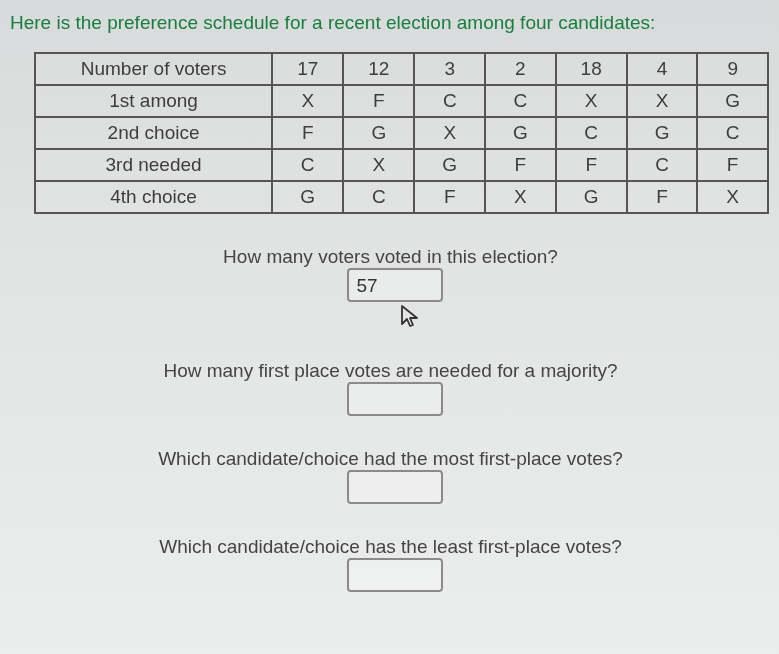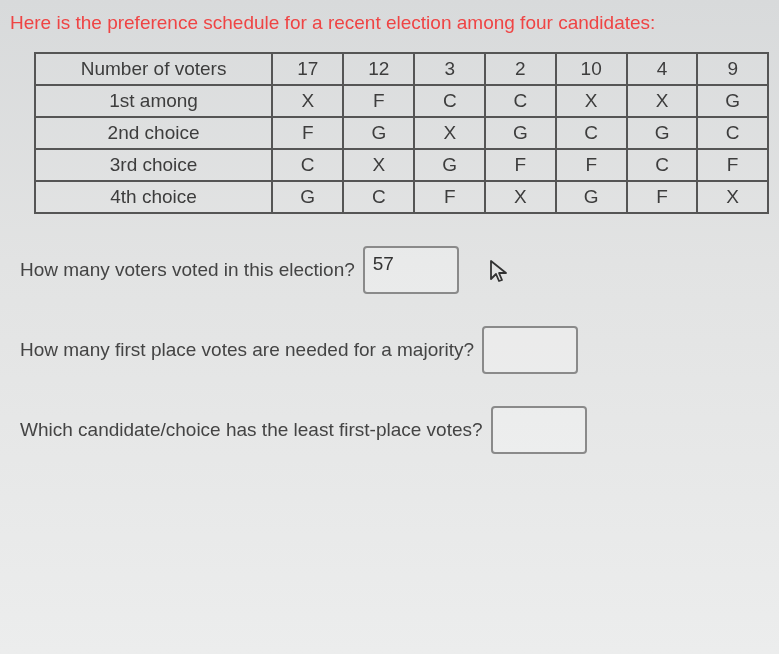--- a/index.html
+++ b/index.html
@@ -11,21 +11,21 @@
     font-family: "Lucida Sans", "Lucida Grande", Verdana, sans-serif;
     background: linear-gradient(180deg, #d8dadb 0%, #e2e3e3 40%, #eceded 100%);
     color: #4a4a4a;
     overflow: hidden;
   }
   .page {
     padding: 12px 10px 20px 6px;
   }
   .intro {
     font-size: 19px;
-    color: #ef4444;
+    color: #15803d;
     margin: 0 0 18px 4px;
   }
   table.pref {
     border-collapse: collapse;
     margin-left: 28px;
     background: rgba(255,255,255,0.05);
   }
   table.pref th, table.pref td {
     border: 2px solid #555;
     font-size: 19px;
@@ -43,28 +43,29 @@
   table.pref .col {
     width: 76px;
   }
   .qrow {
     display: flex;
     align-items: center;
     margin-left: 14px;
     margin-top: 32px;
     font-size: 19px;
     color: #444;
+    flex-direction: column;
   }
   .qrow .qtext {
     margin-right: 8px;
   }
   .ansbox {
     display: inline-block;
     min-width: 96px;
-    height: 48px;
+    height: 34px;
     border: 2px solid #8a8a8a;
     border-radius: 4px;
     background: rgba(255,255,255,0.25);
     font-size: 19px;
     color: #333;
     padding: 3px 8px;
     line-height: 26px;
   }
   .cursor {
     position: relative;
@@ -83,21 +84,21 @@
   <div class="intro">Here is the preference schedule for a recent election among four candidates:</div>
 
   <table class="pref">
     <tbody>
         <tr>
       <th class="rowhead">Number of voters</th>
       <th class="col">17</th>
       <th class="col">12</th>
       <th class="col">3</th>
       <th class="col">2</th>
-      <th class="col">10</th>
+      <th class="col">18</th>
       <th class="col">4</th>
       <th class="col">9</th>
     </tr>
     <tr>
       <td class="rowhead">1st among</td>
       <td>X</td>
       <td>F</td>
       <td>C</td>
       <td>C</td>
       <td>X</td>
@@ -108,21 +109,21 @@
       <td class="rowhead">2nd choice</td>
       <td>F</td>
       <td>G</td>
       <td>X</td>
       <td>G</td>
       <td>C</td>
       <td>G</td>
       <td>C</td>
     </tr>
     <tr>
-      <td class="rowhead">3rd choice</td>
+      <td class="rowhead">3rd needed</td>
       <td>C</td>
       <td>X</td>
       <td>G</td>
       <td>F</td>
       <td>F</td>
       <td>C</td>
       <td>F</td>
     </tr>
     <tr>
       <td class="rowhead">4th choice</td>
@@ -145,20 +146,24 @@
         <path d="M2 2 L2 20 L7 15 L10 22 L13 21 L10 14 L17 14 Z" fill="none" stroke="#333" stroke-width="1.8" stroke-linejoin="round"></path>
       </svg>
     </span>
   </div>
 
   <div class="qrow">
     <span class="qtext">How many first place votes are needed for a majority?</span>
     <span class="ansbox"></span>
   </div>
 
+  <div class="qrow">
+    <span class="qtext">Which candidate/choice had the most first-place votes?</span>
+    <span class="ansbox"></span>
+  </div>
 
   <div class="qrow">
     <span class="qtext">Which candidate/choice has the least first-place votes?</span>
     <span class="ansbox"></span>
   </div>
 
 
 
 </div>
 

